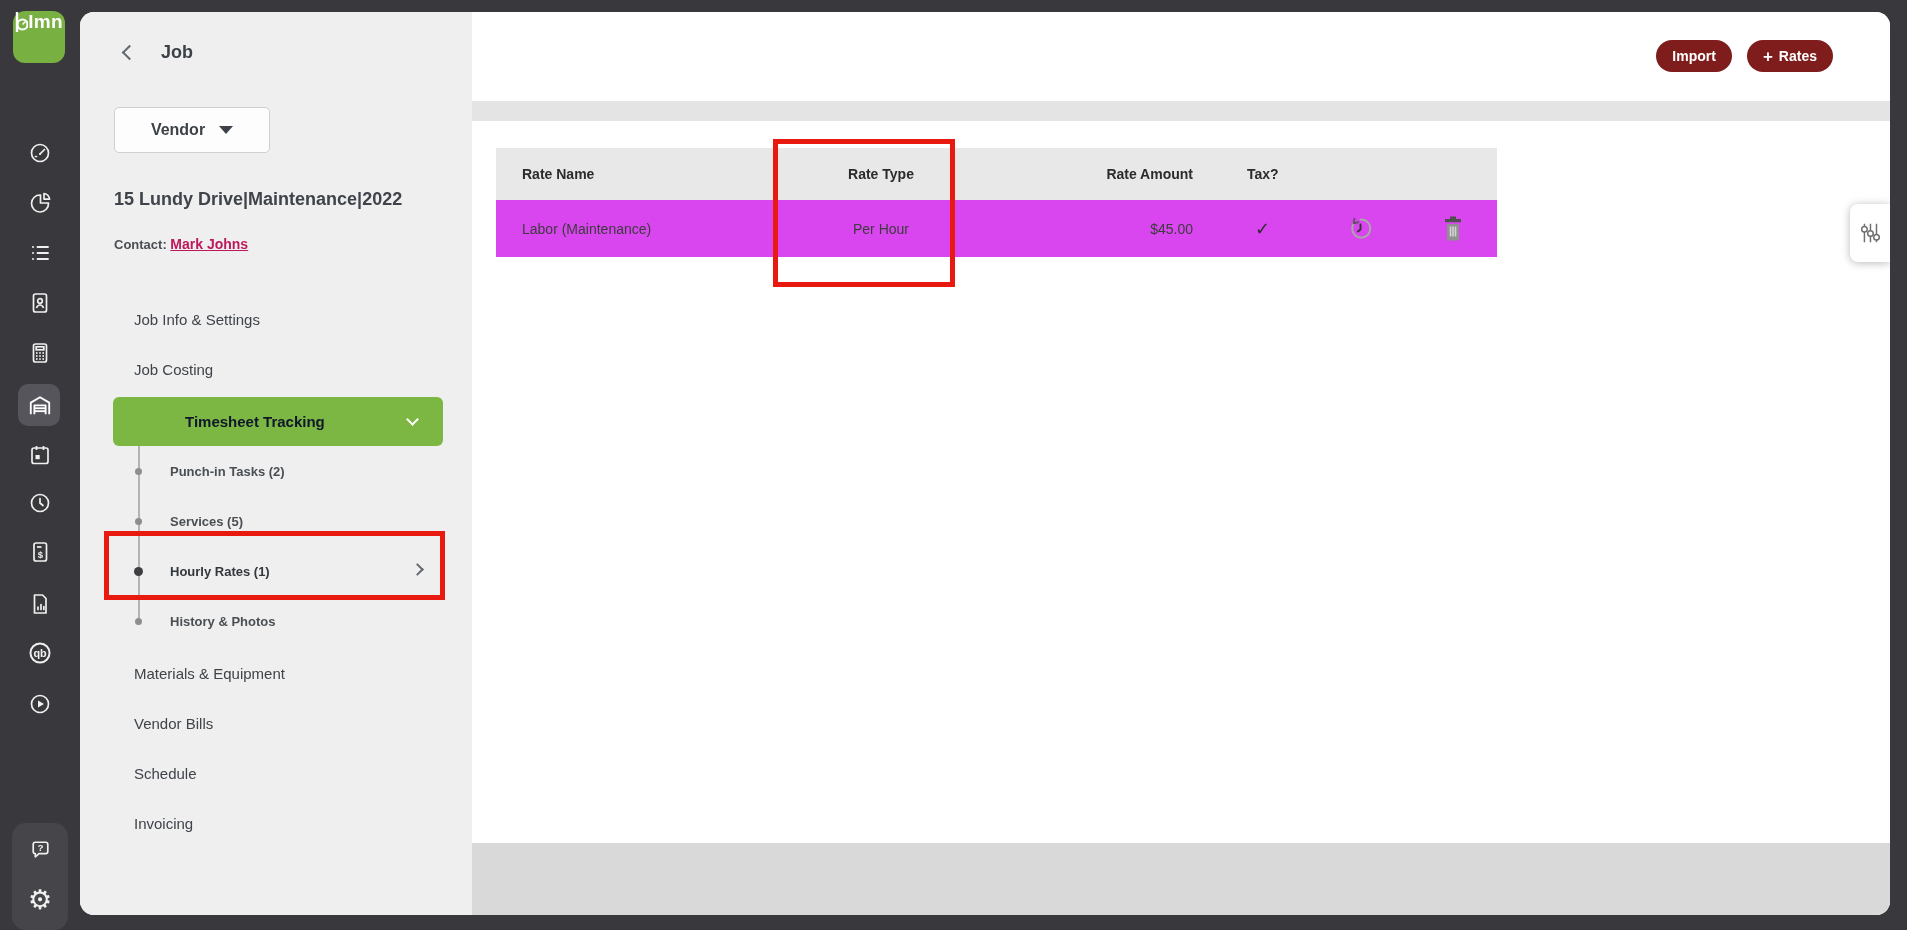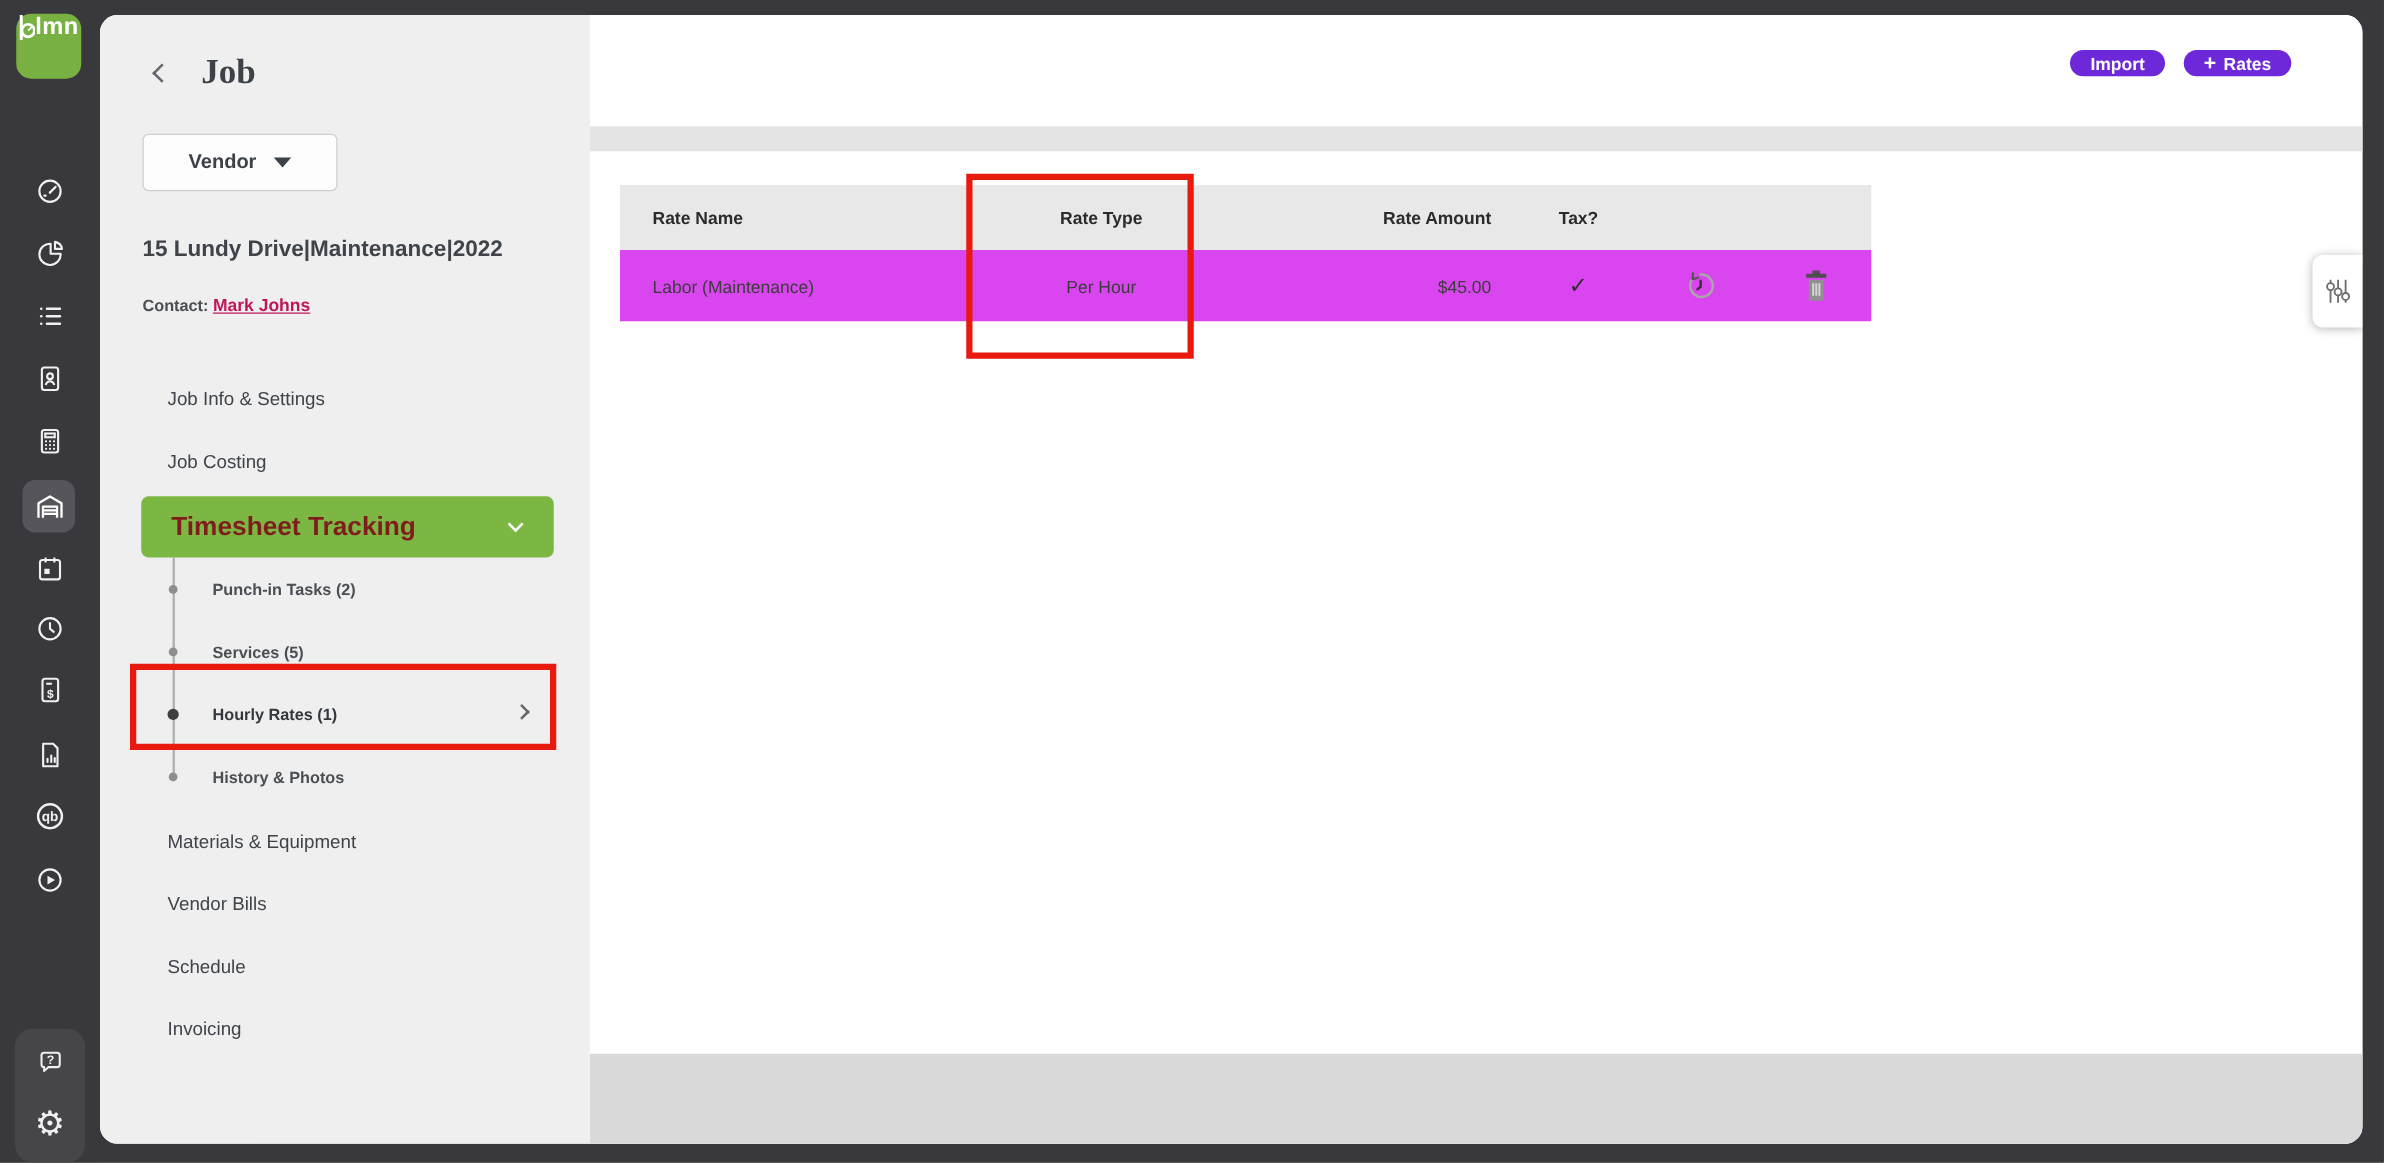--- a/index.html
+++ b/index.html
@@ -18,52 +18,52 @@
   .rail-bottom { position:absolute; left:12px; top:823px; width:56px; height:107px; border-radius:14px; background:#45454a; }
   .gear-glyph { font-family:"DejaVu Sans", sans-serif; color:#f0f0f0; font-size:27px; line-height:1; }
 
   
   .card { position:absolute; left:80px; top:12px; width:1810px; height:903px; background:#fff;
           border-radius:14px; overflow:hidden; z-index:2; }
 
   
   .sidebar { position:absolute; left:0; top:0; width:392px; height:100%; background:#efefef; }
   .sb-head { position:absolute; left:44px; top:30px; display:flex; align-items:center; gap:26px; }
-  .sb-title { font-size:28px; font-weight:600; color:#3d4248;font-family:Liberation Serif, serif; }
+  .sb-title { font-size:18px; font-weight:600; color:#3d4248; }
   .chev { display:inline-block; width:11px; height:11px; border-right:2px solid #63686e; border-bottom:2px solid #63686e; }
   .chev-left { transform:rotate(135deg); }
   .chev-right { transform:rotate(-45deg); width:9px; height:9px; }
   .chev-down-w { transform:rotate(45deg); border-color:#fff; width:9px; height:9px; margin-top:-4px; }
   .actions-btn { position:absolute; left:34px; top:95px; width:156px; height:46px; background:#fdfdfd;
                  border:1px solid #cfcfcf; border-radius:5px; display:flex; align-items:center; justify-content:center;
                  gap:14px; cursor:pointer; }
   .actions-label { font-size:16px; font-weight:600; color:#3d4248; }
   .caret-down { width:0; height:0; border-left:7px solid transparent; border-right:7px solid transparent; border-top:8px solid #3d4248; }
   .job-name { position:absolute; left:34px; top:177px; font-size:18px; font-weight:600; color:#3f444a; }
   .contact-line { position:absolute; left:34px; top:224px; font-size:13px; color:#4a4f54; font-weight:700; }
   .contact-link { color:#be185d; font-size:14px; font-weight:600; text-decoration:underline; cursor:pointer; }
 
   .nav-item { position:absolute; left:54px; font-size:15px; font-weight:500; color:#3f444a; cursor:pointer; }
   .nav-parent-btn { position:absolute; left:33px; top:385px; width:330px; height:49px; background:#7cb643;
                     border-radius:6px; display:flex; align-items:center; justify-content:space-between;
                     padding:0 26px 0 24px; cursor:pointer; }
-  .nav-parent-label { color:#7f1d1d; font-size:21px; font-weight:700; }
+  .nav-parent-label { color:#0f172a; font-size:15px; font-weight:700;margin-left:48px; }
   .nav-connector { position:absolute; left:58px; top:434px; width:2px; height:178px; background:#b3b3b3; }
   .sub-item { position:absolute; left:90px; font-size:13px; font-weight:600; color:#4a4f54; cursor:pointer; }
   .sub-item.active { font-weight:700; color:#33383d;text-align:right; }
   .bullet { position:absolute; left:55px; width:7px; height:7px; border-radius:50%; background:#8e8e8e; }
   .bullet.active { left:54px; width:9px; height:9px; background:#3f3f42; }
   .hr-chev { position:absolute; left:333px; top:553px; }
 
   
   .main { position:absolute; left:392px; top:0; right:0; bottom:0; background:#fff; }
   .main-head { position:absolute; left:34px; top:19px; height:46px; display:flex; align-items:center; gap:13px; }
   .crumb { font-size:15px; font-weight:700; color:#1f1f1f; letter-spacing:.2px; }
   .btn-group { position:absolute; right:57px; top:28px; display:flex; gap:15px; }
-  .green-btn { height:21px; background:#6d28d9; border:none; border-radius:16px; color:#fff;
+  .green-btn { height:32px; background:#7f1d1d; border:none; border-radius:16px; color:#fff;
                font-family:"Liberation Sans", sans-serif; font-size:14px; font-weight:700;
                padding:0 16px; display:flex; align-items:center; gap:6px; cursor:pointer; }
   .plus { font-size:17px; font-weight:700; line-height:1; }
   .top-strip { position:absolute; left:0; right:0; top:89px; height:20px; background:#e4e4e4; }
   .footer-strip { position:absolute; left:0; right:0; bottom:0; height:72px; background:#d9d9d9; }
 
   
   .rate-table { position:absolute; left:24px; top:136px; width:1001px; }
   .t-row { display:flex; align-items:center; }
   .t-head { height:52px; background:#e8e8e8; font-size:14px; font-weight:700; color:#2b2b2b; }

